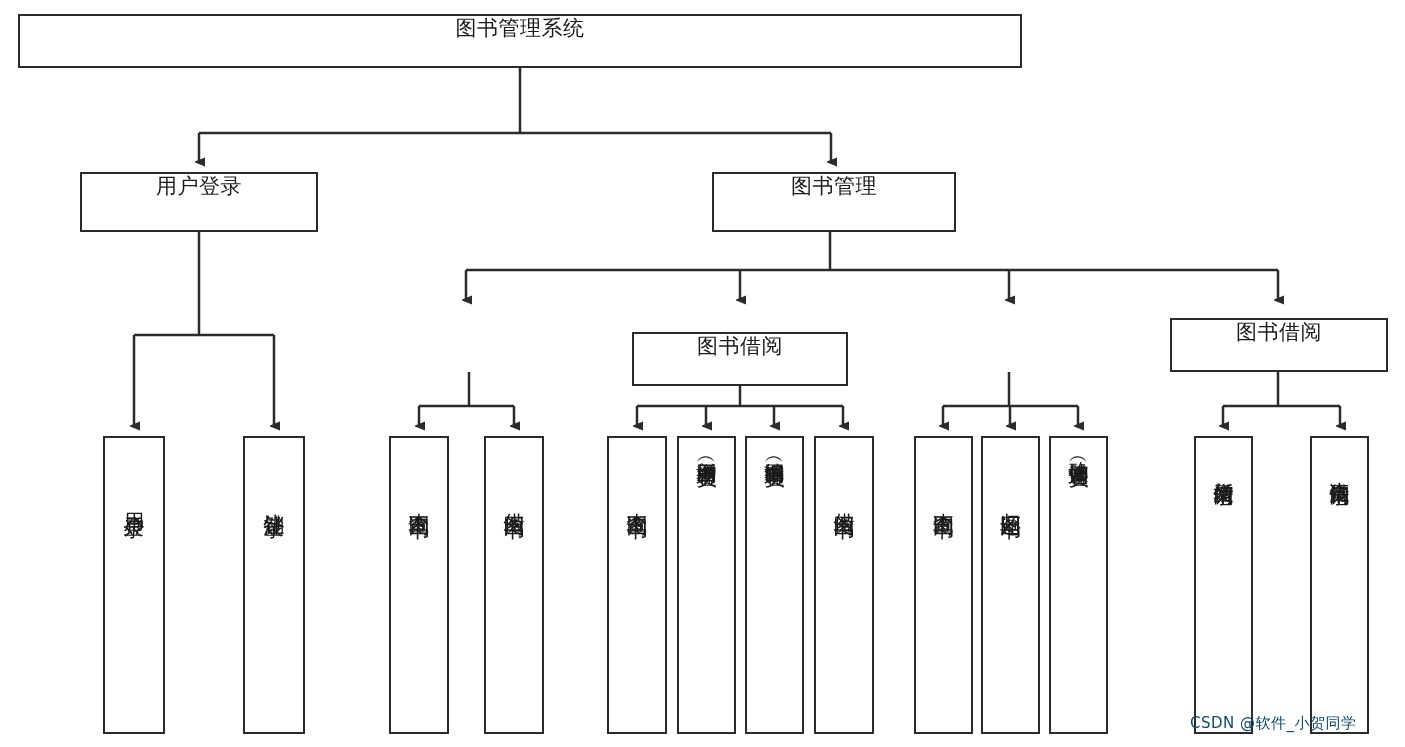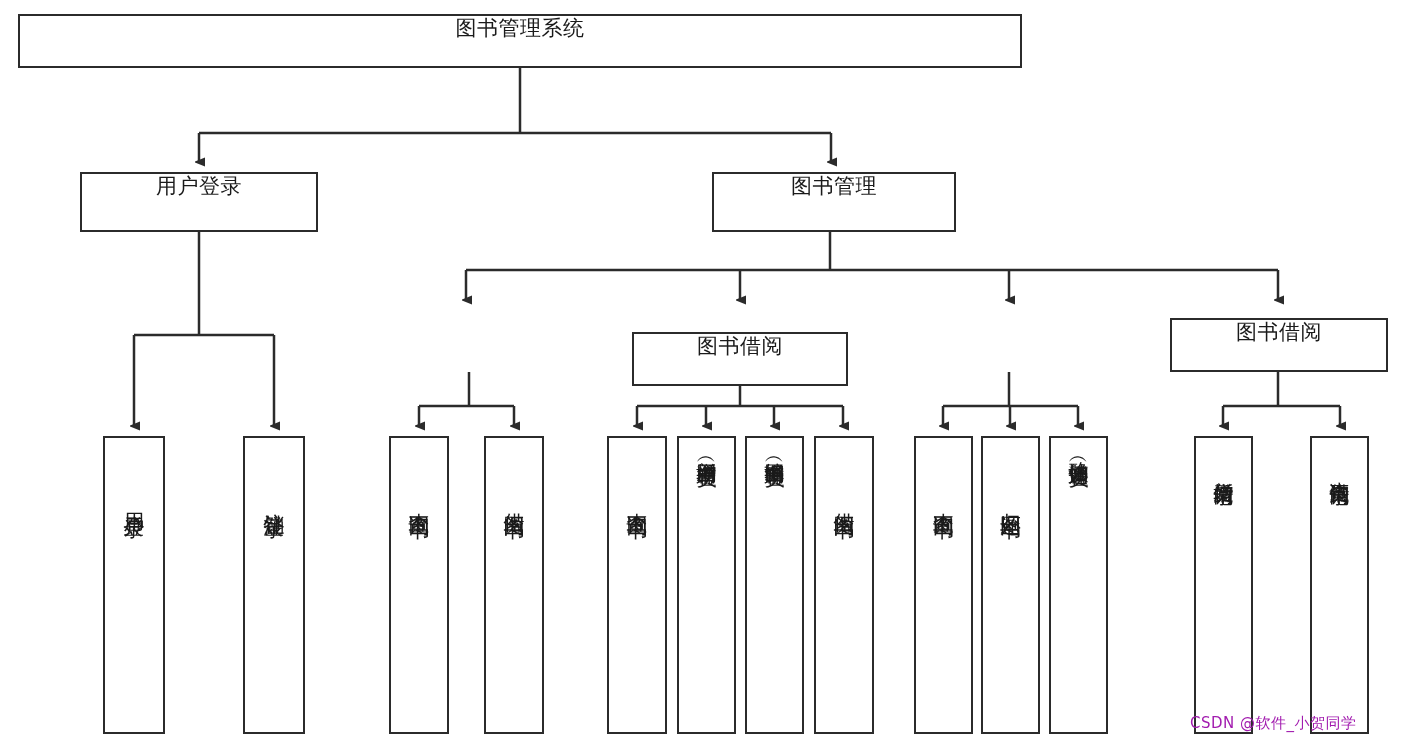--- a/index.html
+++ b/index.html
@@ -66,21 +66,21 @@
   }
   .node.vert.tall .label {
     font-size: 20px;
     letter-spacing: 1px;
   }
   .watermark {
     position: absolute;
     left: 1190px;
     top: 714px;
     font-size: 15px;
-    color: #a21caf;
+    color: #0c4a6e;
     white-space: nowrap;
     letter-spacing: 0.5px;
     font-family: "DejaVu Sans", "Liberation Sans", sans-serif;
   }
 </style>
 </head>
 <body>
 
 <div id="canvas">
 

